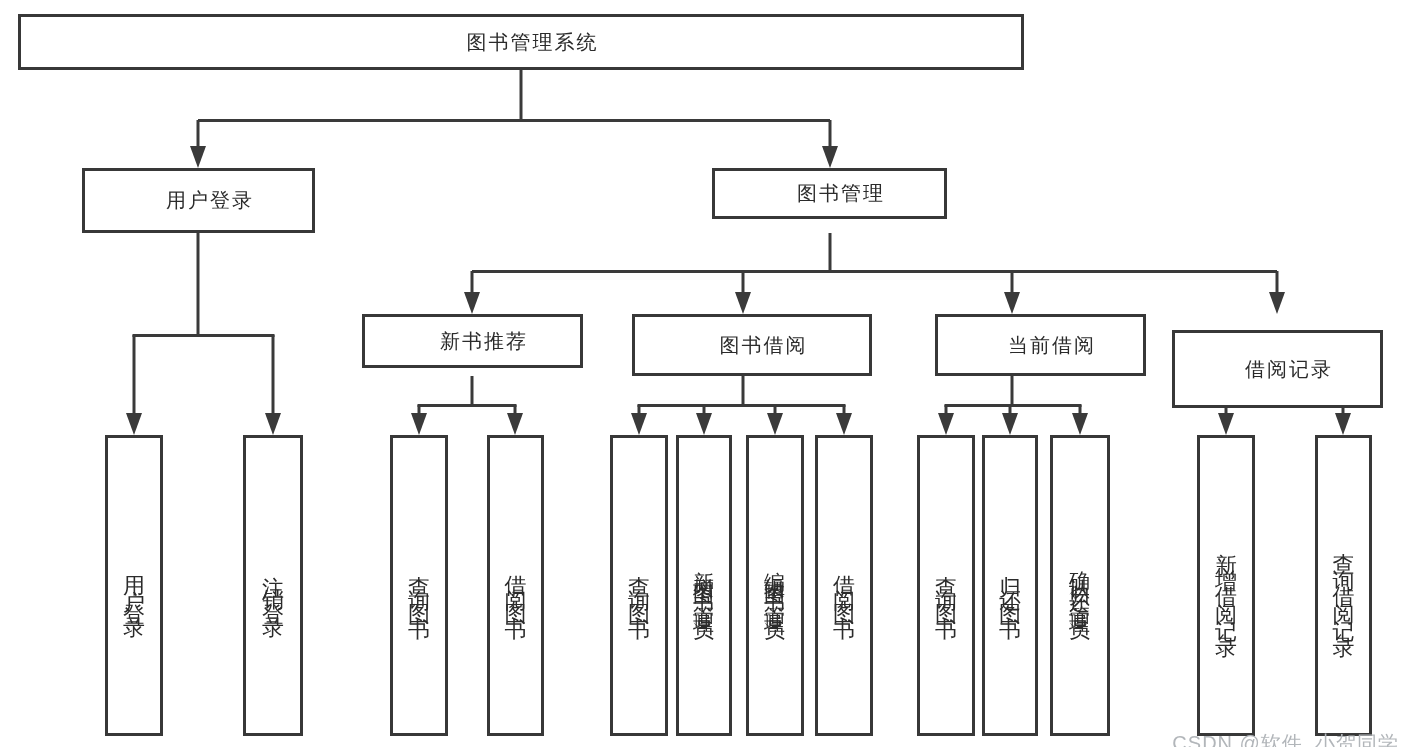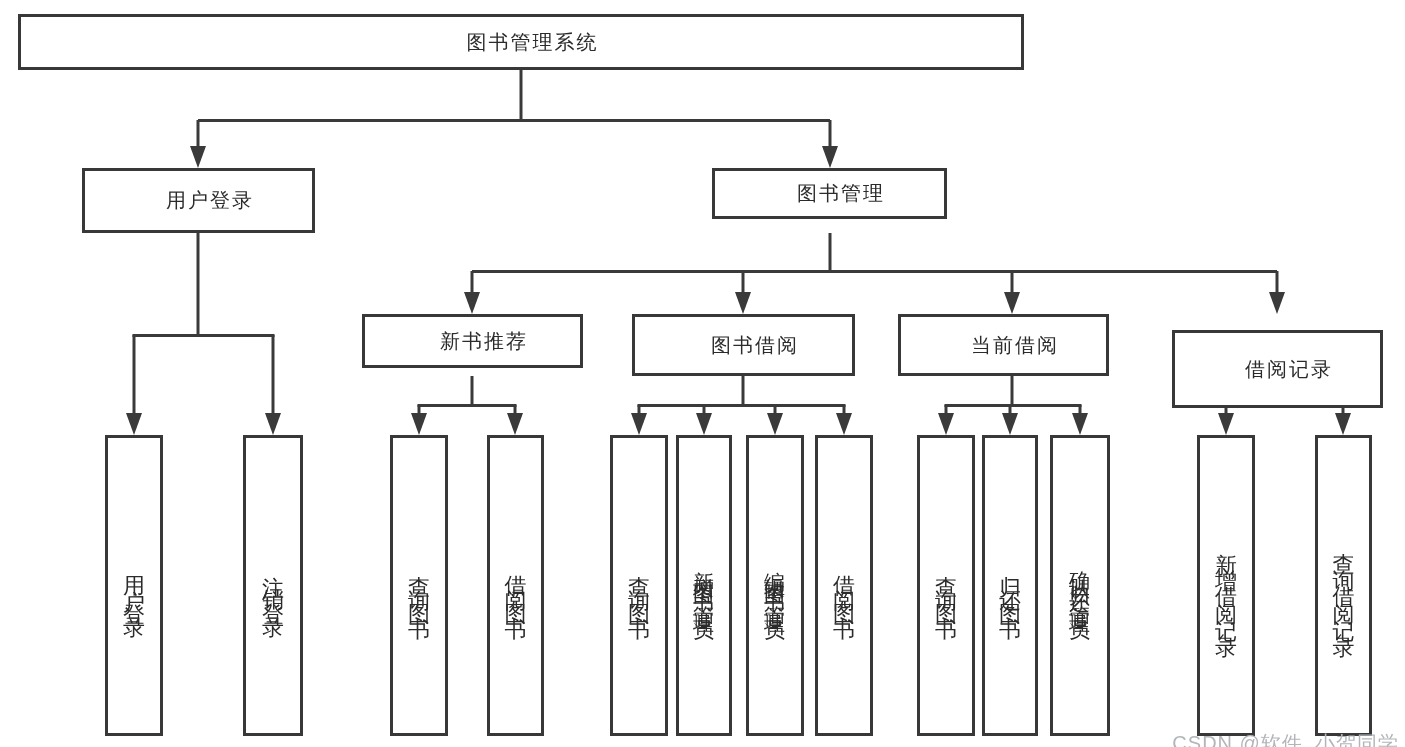--- a/index.html
+++ b/index.html
@@ -111,22 +111,22 @@
       <path d="M1335,413 h16 l-8,22 z"></path>
     </g>
   </svg>
 
   <div class="hbox" style="left:18px;top:14px;width:1006px;height:56px">图书管理系统</div>
 
   <div class="hbox" style="left:82px;top:168px;width:233px;height:65px">用户登录</div>
   <div class="hbox" style="left:712px;top:168px;width:235px;height:51px">图书管理</div>
 
   <div class="hbox" style="left:362px;top:314px;width:221px;height:54px">新书推荐</div>
-  <div class="hbox" style="left:632px;top:314px;width:223px;height:62px">图书借阅</div>
-  <div class="hbox" style="left:898px;top:314px;width:211px;height:62px">当前借阅</div>
+  <div class="hbox" style="left:632px;top:314px;width:240px;height:62px">图书借阅</div>
+  <div class="hbox" style="left:935px;top:314px;width:211px;height:62px">当前借阅</div>
   <div class="hbox" style="left:1172px;top:330px;width:211px;height:78px">借阅记录</div>
 
   <div class="vbox sp4" style="left:105px;width:58px">用户登录</div>
   <div class="vbox sp4" style="left:243px;width:60px">注销登录</div>
 
   <div class="vbox sp4" style="left:390px;width:58px">查询图书</div>
   <div class="vbox sp4" style="left:487px;width:57px">借阅图书</div>
 
   <div class="vbox sp4" style="left:610px;width:58px">查询图书</div>
   <div class="vbox sp9" style="left:676px;width:56px">新增图书（管理员）</div>

